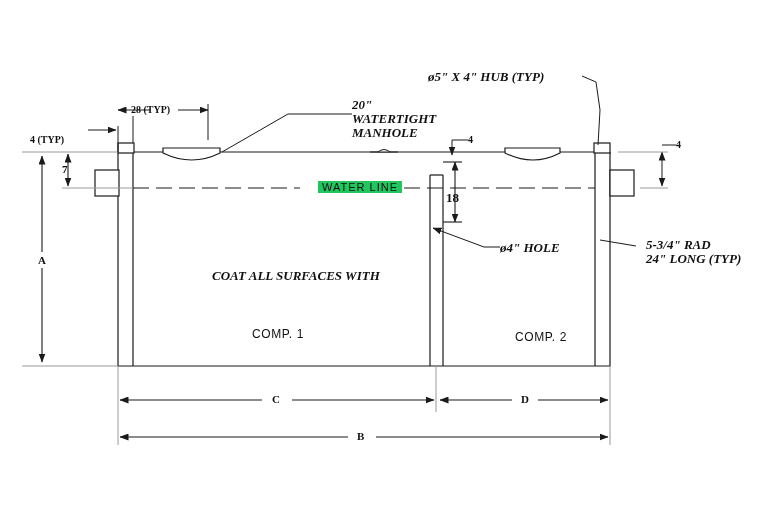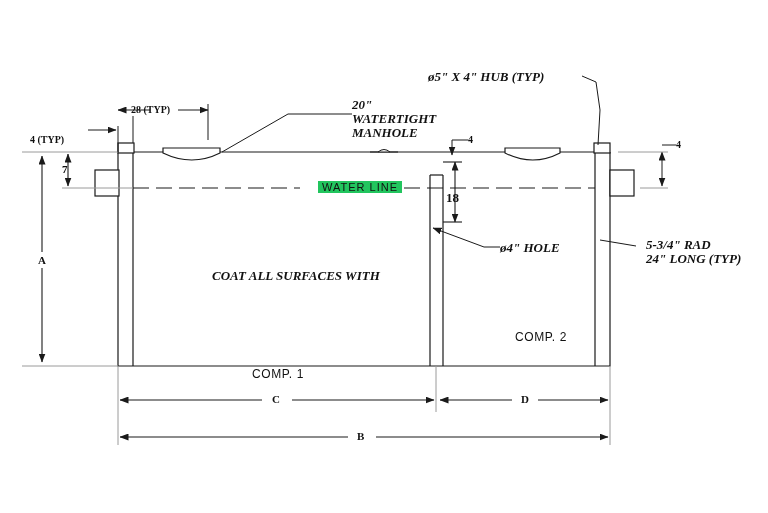--- a/index.html
+++ b/index.html
@@ -171,21 +171,21 @@
   <div>5-3/4"  RAD</div>
   <div>24"  LONG (TYP)</div>
 </div>
 
 <div class="lbl serif-it" style="left:190px;top:268px;font-size:13px;line-height:15px;text-align:center;margin-left:22px;">
   <div>COAT ALL SURFACES WITH</div>
 </div>
 
 <div class="lbl sans" style="left:318px;top:181px;font-size:11px;letter-spacing:1px;background:#22c55e;padding:0 4px;">WATER LINE</div>
 
-<div class="lbl sans" style="left:252px;top:327px;font-size:12px;letter-spacing:0.6px;margin-top:40px;">COMP. 1</div>
+<div class="lbl sans" style="left:252px;top:327px;font-size:12px;letter-spacing:0.6px;">COMP. 1</div>
 
 <div class="lbl sans" style="left:495px;top:330px;font-size:12px;letter-spacing:0.6px;margin-left:20px;">COMP. 2</div>
 
 <div class="lbl dim" style="left:30px;top:134px;font-size:10px;">4 (TYP)</div>
 
 <div class="lbl dim" style="left:131px;top:104px;font-size:10px;">28 (TYP)</div>
 
 <div class="lbl dim" style="left:62px;top:163px;font-size:11px;">7</div>
 
 <div class="lbl dim" style="left:37px;top:252px;font-size:11px;background:#fff;padding:2px 1px;">A</div>

